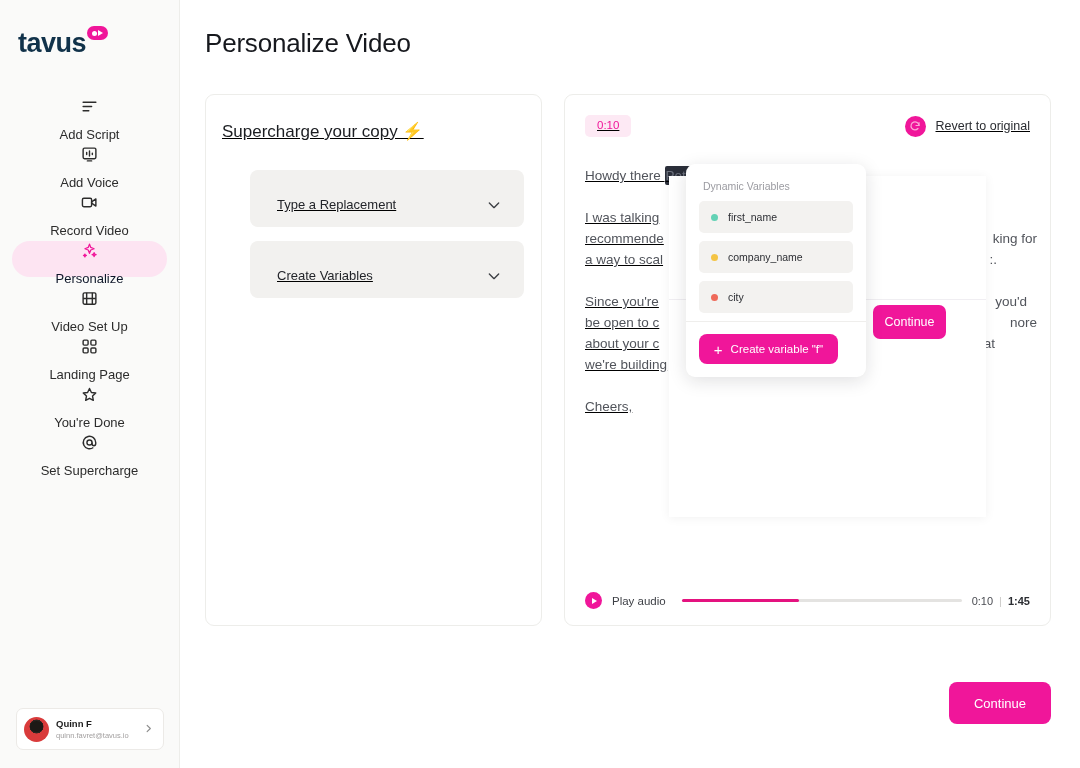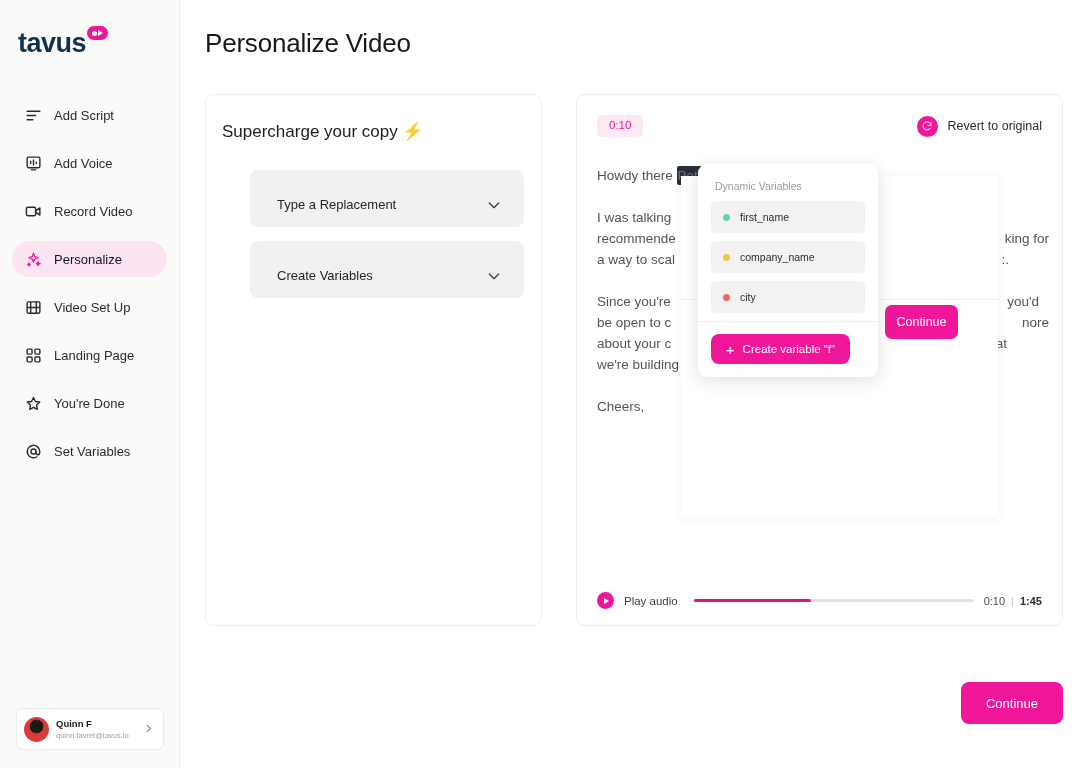--- a/index.html
+++ b/index.html
@@ -36,21 +36,21 @@
   .logo-badge .tri {
     width: 0; height: 0; border-left: 5px solid #fff;
     border-top: 3.5px solid transparent; border-bottom: 3.5px solid transparent;
   }
 
   .nav { margin-top: 40px; padding: 0 12px; }
   .nav-item {
     display: flex; align-items: center; gap: 12px;
     height: 36px; padding: 0 12px; margin-bottom: 12px;
     border-radius: 18px; cursor: pointer;
-    color: #2c2c2c; font-size: 13px;
+    color: #2c2c2c; font-size: 13px; flex-direction: column;
   }
   .nav-item .nico { width: 18px; height: 18px; display:flex; align-items:center; justify-content:center; flex:0 0 18px;}
   .nav-item.active { background: #fde4f2; color: #0f172a; }
   .nav-item.active .nico svg * { stroke: #f0169a; }
 
   
   .user-card {
     position: absolute; left: 16px; bottom: 18px;
     width: 148px; height: 42px;
     background: #ffffff; border: 1px solid #eceae7; border-radius: 7px;
@@ -68,21 +68,21 @@
   }
   .user-meta { overflow: hidden; flex: 1; }
   .user-name { font-size: 9.5px; color: #1d1d1d; font-weight: 600; line-height: 12px; }
   .user-mail { font-size: 7.5px; color: #a3a0a0; line-height: 11px; white-space: nowrap; }
   .user-chev { color: #8b8b8b; font-size: 11px; padding-right:2px; }
 
   
   .main { flex: 1; position: relative; padding: 28px 30px 0 25px; }
   .page-title { font-size: 26px; color: #16181d; font-weight: 400; letter-spacing: -0.2px; }
 
-  .panels { display: flex; gap: 34px; margin-top: 35px; }
+  .panels { display: flex; gap: 22px; margin-top: 35px; text-decoration: underline; }
 
   .card {
     background: #fff; border: 1px solid #ededea; border-radius: 9px;
   }
   .left-card { width: 337px; height: 532px; padding: 22px 18px 0 14px; }
   .left-title { font-size: 17px; color: #1b1d21; margin: 4px 0 0 2px; }
   .accordion-wrap { margin-top: 28px; padding: 0 0 0 30px; }
   .accordion {
     height: 57px; background: #f2f1ef; border-radius: 8px;
     display: flex; align-items: center; justify-content: space-between;
@@ -265,21 +265,21 @@
         <span>You're Done</span>
       </div>
 
       <div class="nav-item">
         <span class="nico">
           <svg width="17" height="17" viewBox="0 0 24 24" fill="none" stroke="#2c2c2c" stroke-width="2">
             <circle cx="12" cy="12" r="3.6"></circle>
               <path d="M15.6 12v1.9a2.6 2.6 0 0 0 5.2 0V12a8.8 8.8 0 1 0-3.4 7"></path>
             </svg>
         </span>
-        <span>Set Variables</span>
+        <span>Set Supercharge</span>
       </div>
 
 
     </nav>
 
     <div class="user-card">
       <div class="avatar"></div>
       <div class="user-meta">
         <div class="user-name">Quinn F</div>
         <div class="user-mail">quinn.favret@tavus.io</div>

